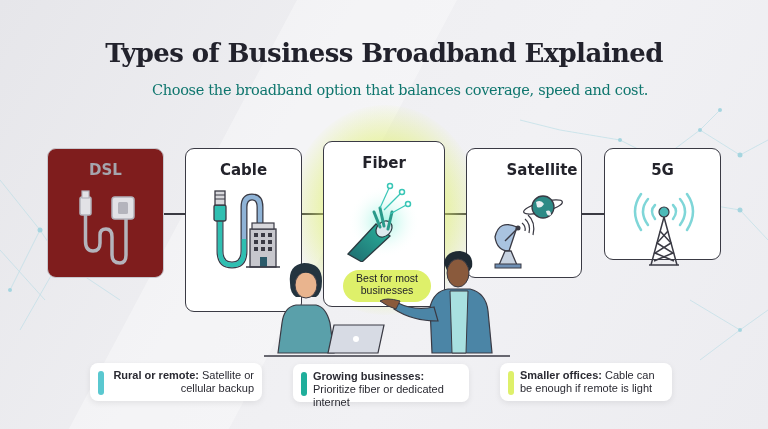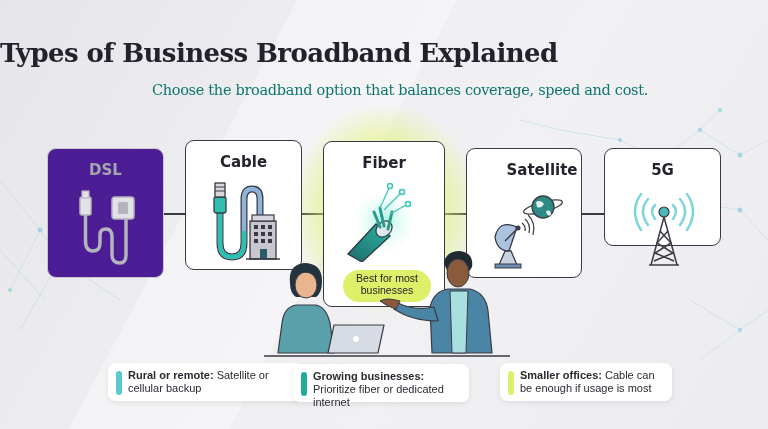--- a/index.html
+++ b/index.html
@@ -9,40 +9,40 @@
     font-family: "Liberation Sans", sans-serif;
     background: linear-gradient(120deg, #e6e6ea 0%, #efeff2 40%, #f1f1f4 60%, #ececf0 100%);
     color: #1f1f2a;
   }
   .bg-stripe {
     position: absolute; left: 180px; top: -40px; width: 160px; height: 520px;
     background: rgba(255,255,255,0.35); transform: skewX(-28deg);
   }
   .bg-net { position: absolute; left: 0; top: 0; width: 768px; height: 429px; }
   .title {
-    position: absolute; left: 0; width: 768px; top: 38px; 
+    position: absolute; left: 0; width: 768px; top: 38px; text-align: center;
     font-family: "DejaVu Serif", serif; font-weight: bold; font-size: 26px;
     letter-spacing: -0.6px; color: #22222c;
   }
   .subtitle {
     position: absolute; left: 16px; width: 768px; top: 82px; text-align: center;
     font-family: "DejaVu Serif", serif; font-size: 14.5px; color: #0f766e;
     letter-spacing: -0.3px;
   }
   .connector { position: absolute; top: 213px; height: 1.5px; background: #3a3a42; }
   .glow {
     position: absolute; left: 290px; top: 105px; width: 190px; height: 210px;
     border-radius: 50%;
     background: radial-gradient(ellipse at center, rgba(220,240,80,0.85) 0%, rgba(225,242,110,0.55) 45%, rgba(235,245,170,0) 72%);
   }
   .card {
     position: absolute; background: #fff; border: 1.5px solid #3a3a44;
     border-radius: 9px; text-align: center;
   }
-  .card.muted { background: #4c1d95; border-color: #c8c8ce; }
+  .card.muted { background: #7f1d1d; border-color: #c8c8ce; }
   .card-label {
     display: block; margin-top: 12px; font-family: "DejaVu Sans", sans-serif;
     font-weight: bold; font-size: 15px; color: #23232b;
   }
   .card.muted .card-label { color: #a5a5ad; }
   .card svg { position: absolute; }
   .badge {
     position: absolute; left: 19px; top: 128px; width: 88px; height: 32px;
     border-radius: 16px; background: #def06a; color: #22222a;
     font-size: 10.5px; line-height: 12px; padding-top: 2px; text-align: center;
@@ -96,21 +96,21 @@
   <span class="card-label">DSL</span>
   <svg style="left:28px;top:40px;" width="60" height="80" viewBox="0 0 60 80">
     <rect x="4" y="8" width="11" height="18" rx="2" fill="#e2e2e6" stroke="#b4b4bc" stroke-width="1.5"></rect>
     <rect x="6" y="2" width="7" height="7" fill="#e2e2e6" stroke="#b4b4bc" stroke-width="1.2"></rect>
     <path d="M9.5 26 V52 Q9.5 62 17 62 Q24 62 24 54 V46 Q24 40 30 40 Q36 40 36 48 V66 Q36 74 44 74 Q50 74 50 66 V30" fill="none" stroke="#b4b4bc" stroke-width="3.5"></path>
     <rect x="36" y="8" width="22" height="22" rx="3" fill="#e2e2e6" stroke="#b4b4bc" stroke-width="1.5"></rect>
     <rect x="42" y="13" width="10" height="12" rx="1.5" fill="#b4b4bc"></rect>
   </svg>
 </div>
 
-<div class="card" style="left:185px;top:140px;width:117px;height:130px;">
+<div class="card" style="left:185px;top:148px;width:117px;height:164px;">
   <span class="card-label">Cable</span>
   <svg style="left:26px;top:40px;" width="70" height="82" viewBox="0 0 70 82">
     <path d="M8 14 V62 Q8 76 20 76 Q32 76 32 62 V18 Q32 8 40 8 Q48 8 48 18 V40" fill="none" stroke="#3a3a44" stroke-width="7"></path>
     <path d="M8 14 V62 Q8 76 20 76 Q32 76 32 62 V18 Q32 8 40 8 Q48 8 48 18 V40" fill="none" stroke="#8fb3d6" stroke-width="4.5"></path>
     <path d="M8 28 V62 Q8 76 20 76 Q32 76 32 62 V50" fill="none" stroke="#2fbfb1" stroke-width="4.5"></path>
     <rect x="2" y="16" width="12" height="16" rx="2" fill="#2fbfb1" stroke="#3a3a44" stroke-width="1.3"></rect>
     <rect x="3" y="2" width="10" height="14" fill="#d8d8dc" stroke="#3a3a44" stroke-width="1.3"></rect>
     <path d="M3 6 H13 M3 10 H13" stroke="#3a3a44" stroke-width="1"></path>
     <rect x="38" y="40" width="26" height="38" fill="#c7c7cd" stroke="#3a3a44" stroke-width="1.3"></rect>
     <rect x="40" y="34" width="22" height="6" fill="#d8d8dc" stroke="#3a3a44" stroke-width="1.2"></rect>
@@ -173,21 +173,21 @@
     <path d="M47 13 Q52 10 55 15 Q52 20 48 18 Z M57 22 Q62 20 62 26 Q58 28 57 22" fill="#e6eef0"></path>
     <path d="M6 48 Q10 30 28 38 L20 62 Q8 62 6 48 Z" fill="#a9c3e0" stroke="#3a3a44" stroke-width="1.3"></path>
     <path d="M16 52 L28 40" stroke="#3a3a44" stroke-width="1.3"></path>
     <circle cx="29" cy="39" r="2.5" fill="#3a3a44"></circle>
     <path d="M33 34 Q37 37 36 42 M36 30 Q42 35 40 44 M39 26 Q47 33 44 46" fill="none" stroke="#3a3a44" stroke-width="1.2"></path>
     <path d="M16 62 L10 76 H28 L22 62 Z" fill="#c7d2e0" stroke="#3a3a44" stroke-width="1.3"></path>
     <rect x="6" y="75" width="26" height="4" fill="#6e8fb4" stroke="#3a3a44" stroke-width="1"></rect>
   </svg>
 </div>
 
-<div class="card" style="left:604px;top:148px;width:117px;height:98px;">
+<div class="card" style="left:604px;top:148px;width:117px;height:112px;">
   <span class="card-label">5G</span>
   <svg style="left:28px;top:42px;" width="62" height="78" viewBox="0 0 62 78">
     <g fill="none" stroke="#7fd6d8" stroke-width="2.5" stroke-linecap="round">
       <path d="M22 14 Q16 20 22 28"></path>
         <path d="M40 14 Q46 20 40 28"></path>
       <path d="M15 8 Q5 20 15 34"></path>
         <path d="M47 8 Q57 20 47 34"></path>
       <path d="M8 3 Q-4 20 8 39"></path>
         <path d="M54 3 Q66 20 54 39"></path>
     </g>
@@ -213,24 +213,24 @@
   <path d="M2 111 H248" stroke="#3a3a44" stroke-width="1.5"></path>
 
   <path d="M182 18 Q184 6 198 6 Q212 8 210 22 L206 28 L186 28 Z" fill="#1f2a33"></path>
   <ellipse cx="196" cy="28" rx="11" ry="14" fill="#8a5a3c" stroke="#3a3a44" stroke-width="1"></ellipse>
   <path d="M168 62 Q172 46 186 44 L208 44 Q224 48 226 66 L230 108 H170 Z" fill="#4b85a6" stroke="#3a3a44" stroke-width="1.2"></path>
   <path d="M188 46 L206 46 L204 108 H190 Z" fill="#a8e0e0" stroke="#3a3a44" stroke-width="1"></path>
   <path d="M172 62 Q152 66 136 58 L132 64 Q150 76 176 76 Z" fill="#4b85a6" stroke="#3a3a44" stroke-width="1.2"></path>
   <path d="M138 56 Q124 52 118 56 Q126 62 134 64 Z" fill="#8a5a3c" stroke="#3a3a44" stroke-width="1"></path>
 </svg>
 
-<div class="note" style="left:108px;top:363px;width:196px;">
+<div class="note" style="left:90px;top:363px;width:172px;text-align:right;">
   <span class="bar" style="background:#5ac8d0;"></span>
   <b>Rural or remote:</b><span> Satellite or cellular backup</span>
 </div>
 <div class="note" style="left:293px;top:364px;width:176px;border-radius:7px;">
   <span class="bar" style="background:#1fae9b;"></span>
   <b>Growing businesses:</b><span> Prioritize fiber or dedicated internet</span>
 </div>
 <div class="note" style="left:500px;top:363px;width:172px;">
   <span class="bar" style="background:#def06a;"></span>
-  <b>Smaller offices:</b><span> Cable can be enough if usage is most</span>
+  <b>Smaller offices:</b><span> Cable can be enough if remote is light</span>
 </div>
 
 </body></html>

